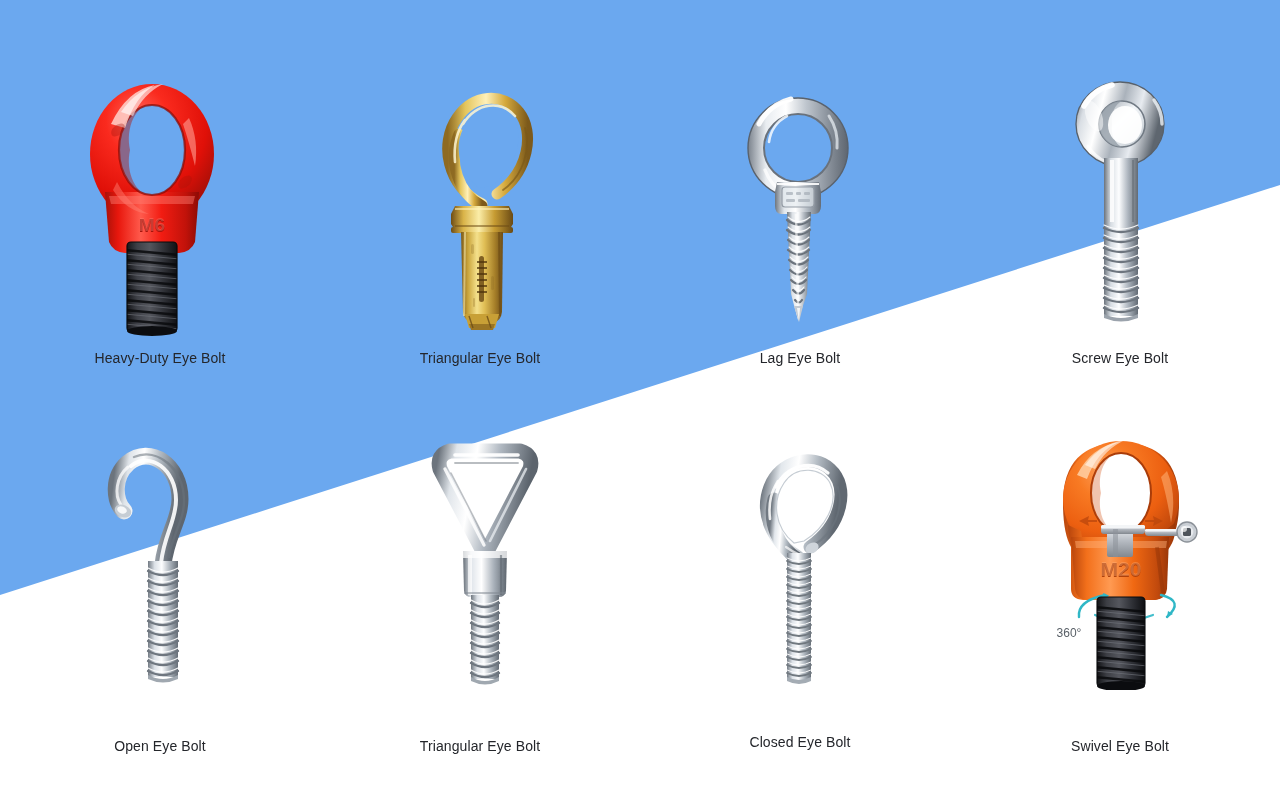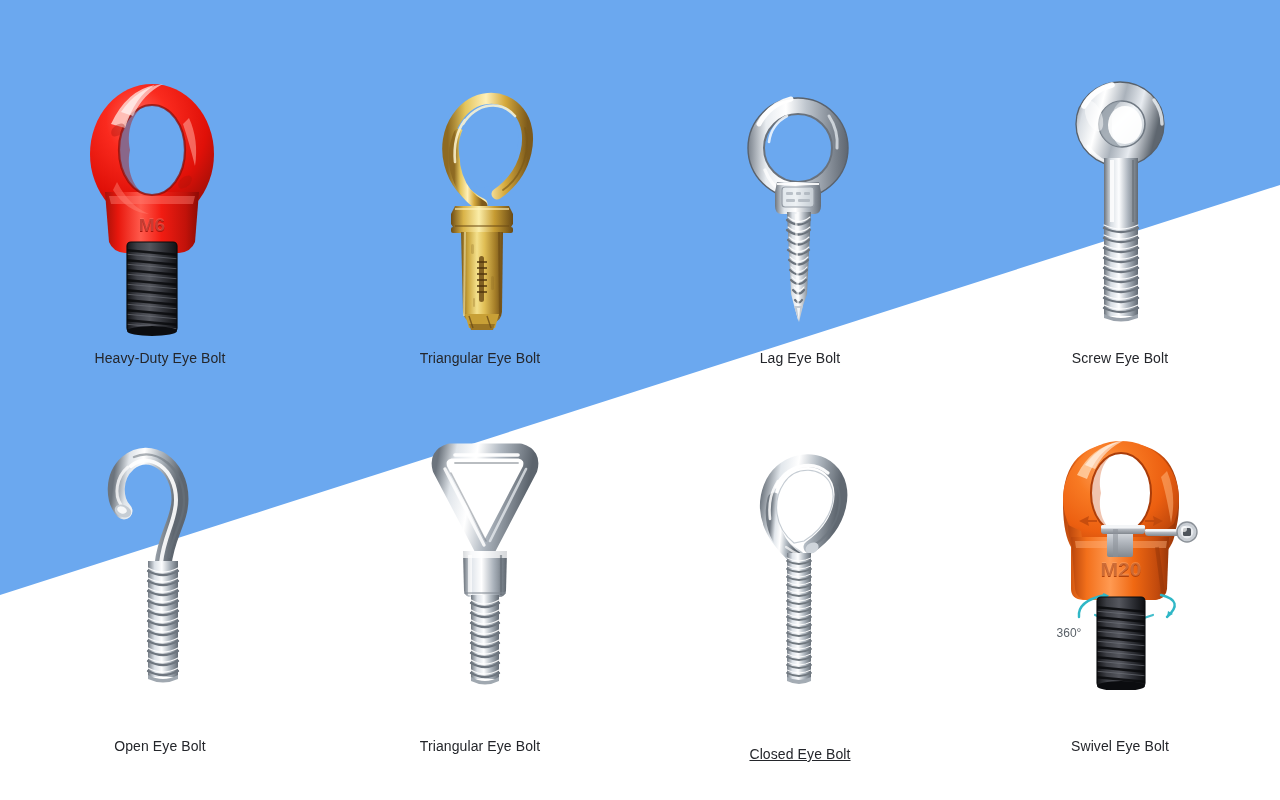--- a/index.html
+++ b/index.html
@@ -68,21 +68,21 @@
   .c2 .art { padding-left: 4px; }
   .c3 .art { padding-left: 0px; }
   .c4 .art { padding-left: 8px; }
   .c5 .art { padding-left: 6px; }
   .c6 .art { padding-left: 10px; }
   .c7 .art { padding-left: 0px; }
   .c8 .art { padding-left: 20px; }
 
   .row2.c5 .caption { margin-top: 48px; }
   .row2.c6 .caption { margin-top: 48px; }
-  .row2.c7 .caption { margin-top: 56px; text-decoration: underline; }
+  .row2.c7 .caption { margin-top: 44px; }
   .row2.c8 .caption { margin-top: 48px; }
 </style>
 </head>
 <body>
 
 <div id="poster">
 
   <svg class="bg-layer" viewBox="0 0 1280 800" preserveAspectRatio="none" xmlns="http://www.w3.org/2000/svg">
     <rect x="0" y="0" width="1280" height="800" fill="#FFFFFF"></rect>
     <polygon points="0,0 1280,0 1280,185 0,595" fill="#6BA8EF"></polygon>

